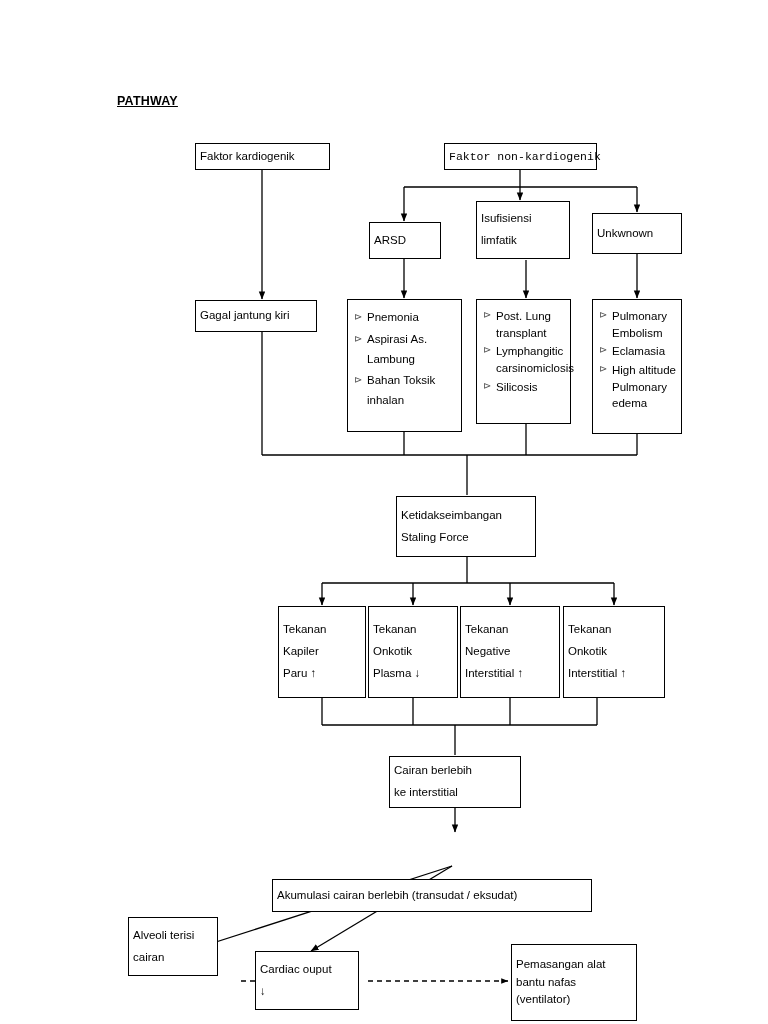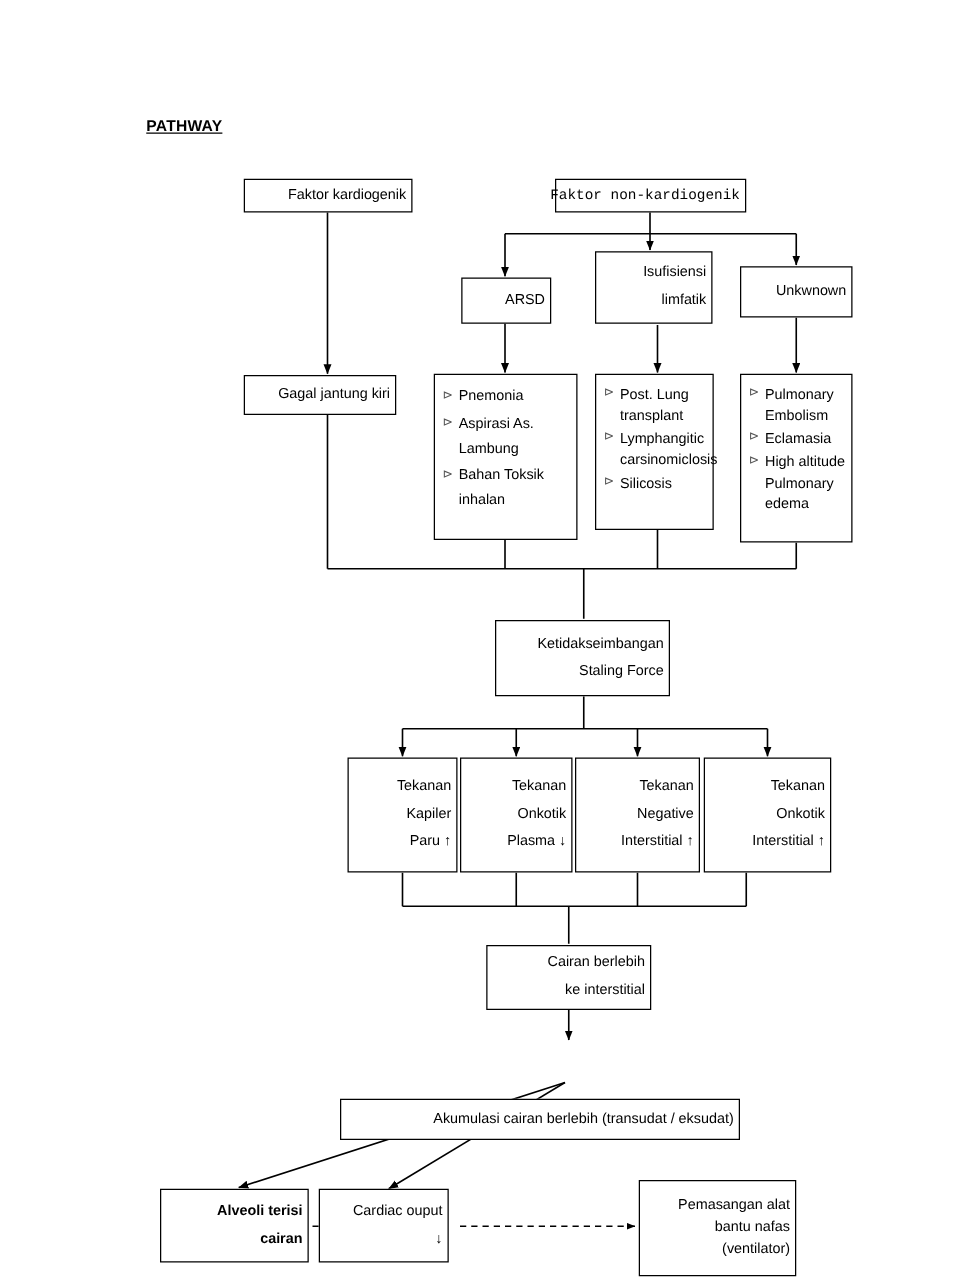--- a/index.html
+++ b/index.html
@@ -23,21 +23,21 @@
     pointer-events: none;
   }
 
   
   .node {
     position: absolute;
     border: 1px solid #000000;
     background: #ffffff;
     display: flex;
     flex-direction: column;
-    align-items: flex-end;
+    align-items: flex-start;
     justify-content: center;
     text-align: center;
     font-size: 11.5px;
     line-height: 1.9;
     font-weight: 400;
     padding: 2px 4px;
     z-index: 2;
   }
   .node .ln { display: block; white-space: nowrap; }
 
@@ -250,21 +250,21 @@
 
   <div class="node" style="left:389px; top:756px; width:132px; height:52px;">
     <span class="ln">Cairan berlebih</span>
     <span class="ln">ke interstitial</span>
   </div>
 
   <div class="node" style="left:272px; top:833px; width:320px; height:33px;margin-top:46px;">
     <span class="ln">Akumulasi cairan berlebih (transudat / eksudat)</span>
   </div>
 
-  <div class="node" style="left:128px; top:951px; width:119px; height:59px;font-weight:bold;">
+  <div class="node" style="left:128px; top:917px; width:90px; height:59px;">
     <span class="ln">Alveoli terisi</span>
     <span class="ln">cairan</span>
   </div>
 
   <div class="node" style="left:255px; top:951px; width:104px; height:59px;">
     <span class="ln">Cardiac ouput</span>
     <span class="ln">↓</span>
   </div>
 
   <div class="node" style="left:511px; top:944px; width:126px; height:77px; line-height:1.55;">

